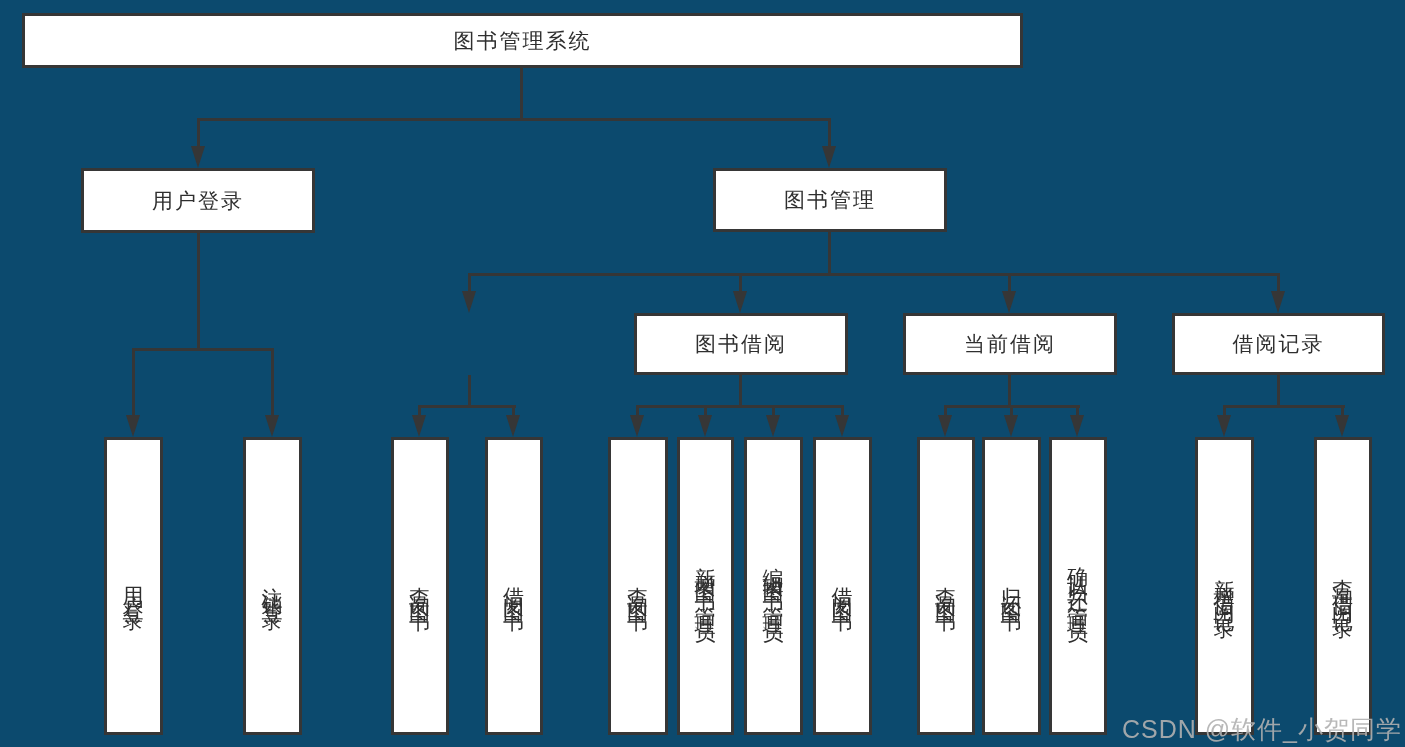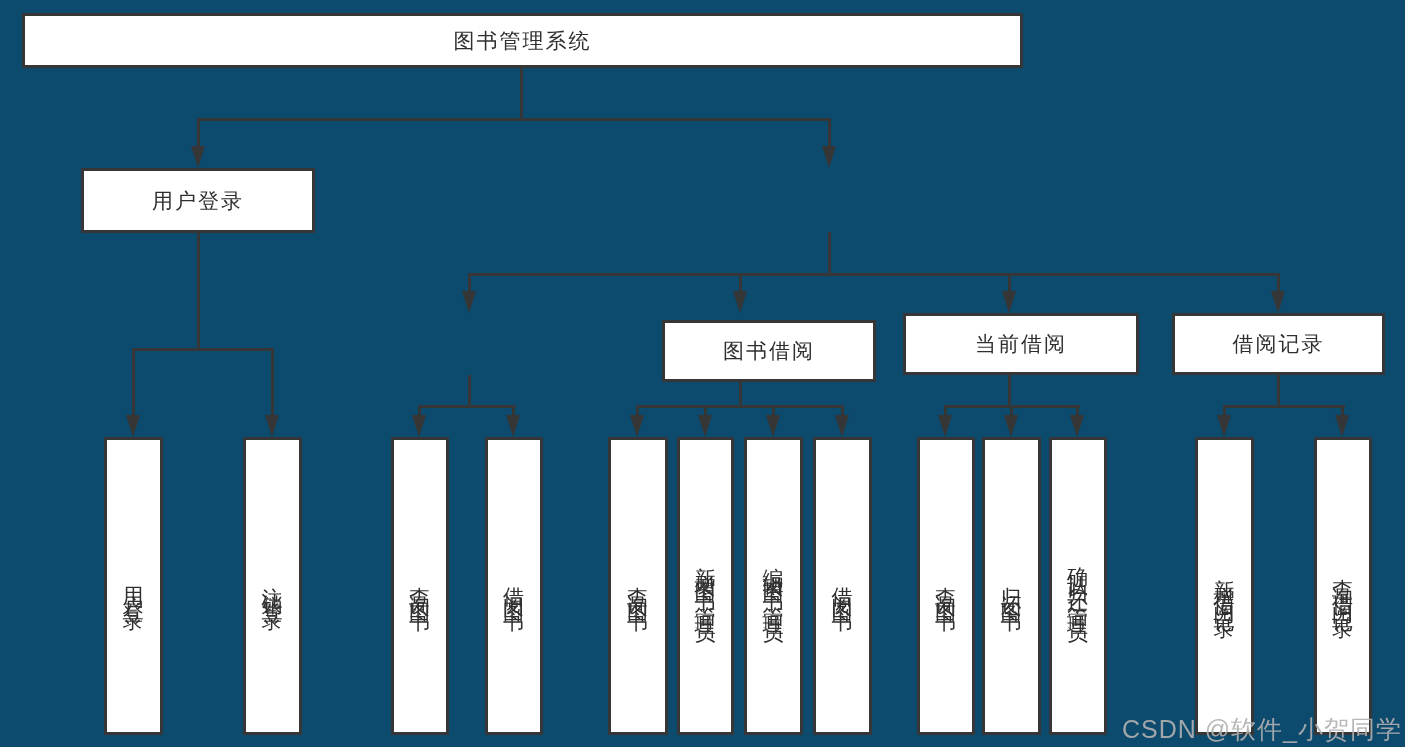--- a/index.html
+++ b/index.html
@@ -63,43 +63,46 @@
   <div class="vline" style="left:520px; top:67px; height:51px;"></div>
   <div class="hline" style="left:197px; top:118px; width:634px;"></div>
   <div class="vline" style="left:197px; top:118px; height:30px;"></div>
   <div class="ahead" style="left:191px; top:146px;"></div>
   <div class="vline" style="left:828px; top:118px; height:30px;"></div>
   <div class="ahead" style="left:822px; top:146px;"></div>
 
   <div class="box" style="left:81px; top:168px; width:234px; height:65px;">
     <span class="label">用户登录</span>
   </div>
+  <div class="box" style="left:713px; top:168px; width:234px; height:64px;">
+    <span class="label">图书管理</span>
+  </div>
 
   <div class="vline" style="left:197px; top:232px; height:116px;"></div>
   <div class="hline" style="left:132px; top:348px; width:142px;"></div>
   <div class="vline" style="left:132px; top:348px; height:69px;"></div>
   <div class="ahead" style="left:126px; top:415px;"></div>
   <div class="vline" style="left:271px; top:348px; height:69px;"></div>
   <div class="ahead" style="left:265px; top:415px;"></div>
 
   <div class="vline" style="left:828px; top:232px; height:41px;"></div>
   <div class="hline" style="left:468px; top:273px; width:812px;"></div>
   <div class="vline" style="left:468px; top:273px; height:20px;"></div>
   <div class="ahead" style="left:462px; top:291px;"></div>
   <div class="vline" style="left:739px; top:273px; height:20px;"></div>
   <div class="ahead" style="left:733px; top:291px;"></div>
   <div class="vline" style="left:1008px; top:273px; height:20px;"></div>
   <div class="ahead" style="left:1002px; top:291px;"></div>
   <div class="vline" style="left:1277px; top:273px; height:20px;"></div>
   <div class="ahead" style="left:1271px; top:291px;"></div>
 
-  <div class="box" style="left:634px; top:320px; width:214px; height:62px;margin-left:28px;">
+  <div class="box" style="left:634px; top:313px; width:214px; height:62px;">
     <span class="label">图书借阅</span>
   </div>
-  <div class="box" style="left:903px; top:313px; width:236px; height:62px;text-align:right;">
+  <div class="box" style="left:903px; top:313px; width:214px; height:62px;text-align:right;">
     <span class="label">当前借阅</span>
   </div>
   <div class="box" style="left:1172px; top:313px; width:213px; height:62px;">
     <span class="label">借阅记录</span>
   </div>
 
   <div class="vline" style="left:468px; top:375px; height:30px;"></div>
   <div class="hline" style="left:418px; top:405px; width:98px;"></div>
   <div class="vline" style="left:418px; top:405px; height:12px;"></div>
   <div class="ahead" style="left:412px; top:415px;"></div>

